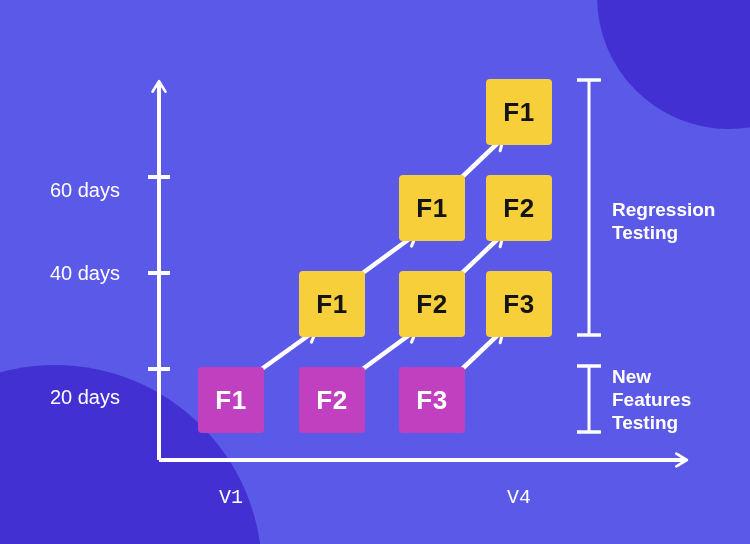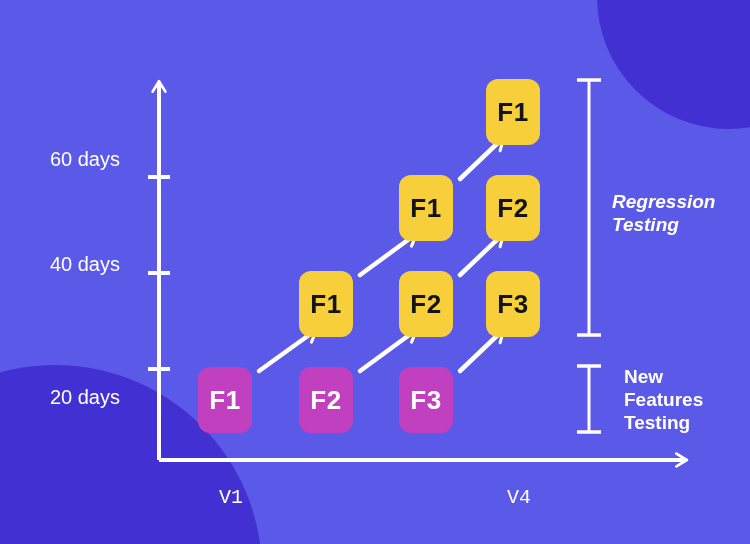--- a/index.html
+++ b/index.html
@@ -6,21 +6,21 @@
   #canvas{
     position:relative;width:750px;height:544px;overflow:hidden;
     background:var(--background,#5B5AE8);
     font-family:"Liberation Sans",sans-serif;
   }
   .circle{position:absolute;border-radius:50%;background:var(--circle,#4230D3);}
   #circle-tr{left:597px;top:-135px;width:264px;height:264px;}
   #circle-bl{left:-152px;top:365px;width:414px;height:414px;}
   #overlay{position:absolute;left:0;top:0;width:750px;height:544px;pointer-events:none;}
   .square{
-    position:absolute;width:54px;height:66px;border-radius:12px;
+    position:absolute;width:66px;height:66px;border-radius:4px;
     display:flex;align-items:center;justify-content:center;
     font-weight:bold;font-size:26px;letter-spacing:0.5px;
   }
   .sq-yellow{background:var(--regression_square,#F7CF3B);color:var(--square_text_dark,#141414);}
   .sq-magenta{background:var(--new_feature_square,#C140C0);color:var(--text_light,#fff);}
   .y-label{
     position:absolute;right:630px;height:28px;line-height:28px;
     font-size:20px;color:var(--text_light,#fff);white-space:nowrap;
   }
   .x-label{
@@ -59,31 +59,31 @@
         <line x1="460" y1="179" x2="503" y2="138" stroke="#FFFFFF" stroke-width="4.5" stroke-linecap="round" marker-end="url(#ah)"></line>
         <line x1="589" y1="80" x2="589" y2="335" stroke="#FFFFFF" stroke-width="3"></line>
         <line x1="577" y1="80" x2="601" y2="80" stroke="#FFFFFF" stroke-width="3.5"></line>
         <line x1="577" y1="335" x2="601" y2="335" stroke="#FFFFFF" stroke-width="3.5"></line>
         <line x1="589" y1="366" x2="589" y2="432" stroke="#FFFFFF" stroke-width="3"></line>
         <line x1="577" y1="366" x2="601" y2="366" stroke="#FFFFFF" stroke-width="3.5"></line>
         <line x1="577" y1="432" x2="601" y2="432" stroke="#FFFFFF" stroke-width="3.5"></line>
       </g>
   </svg>
 
-<div class="bracket-label" style="top: 190px; font-style: italic;">
+<div class="bracket-label" style="top: 198px;">
       <div>Regression</div>
       <div>Testing</div>
     </div>
-    <div class="bracket-label" style="top: 364.5px; margin-left: 12px;">
+    <div class="bracket-label" style="top: 364.5px;">
       <div>New</div>
       <div>Features</div>
       <div>Testing</div>
     </div>
-    <div class="y-label" style="top: 145px;">60 days</div>
-    <div class="y-label" style="top: 250px; text-align: right;">40 days</div>
+    <div class="y-label" style="top: 176px;">60 days</div>
+    <div class="y-label" style="top: 259px; text-align: right;">40 days</div>
     <div class="y-label" style="top: 355px; margin-top: 28px;">20 days</div>
     <div class="x-label" style="left: 191px;">V1</div>
     <div class="x-label" style="left: 479px;">V4</div>
     <div class="square sq-magenta" style="left: 198px; top: 367px;">F1</div>
     <div class="square sq-magenta" style="left: 299px; top: 367px;">F2</div>
     <div class="square sq-magenta" style="left: 399px; top: 367px;">F3</div>
     <div class="square sq-yellow" style="left: 299px; top: 271px;">F1</div>
     <div class="square sq-yellow" style="left: 399px; top: 271px;">F2</div>
     <div class="square sq-yellow" style="left: 486px; top: 271px;">F3</div>
     <div class="square sq-yellow" style="left: 399px; top: 175px;">F1</div>

